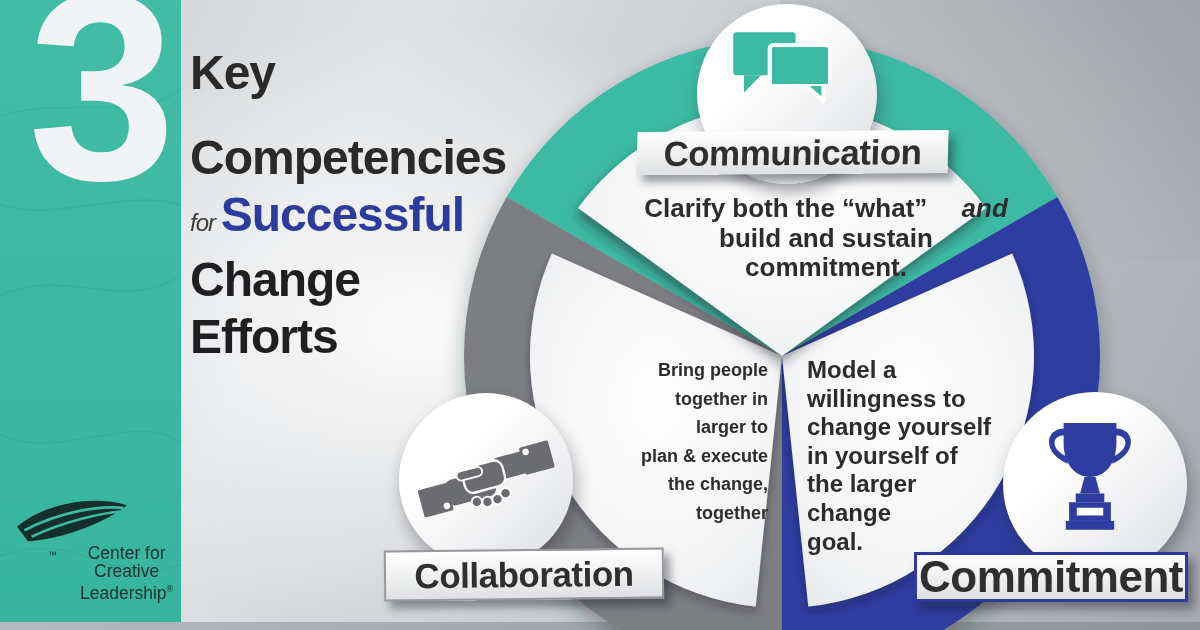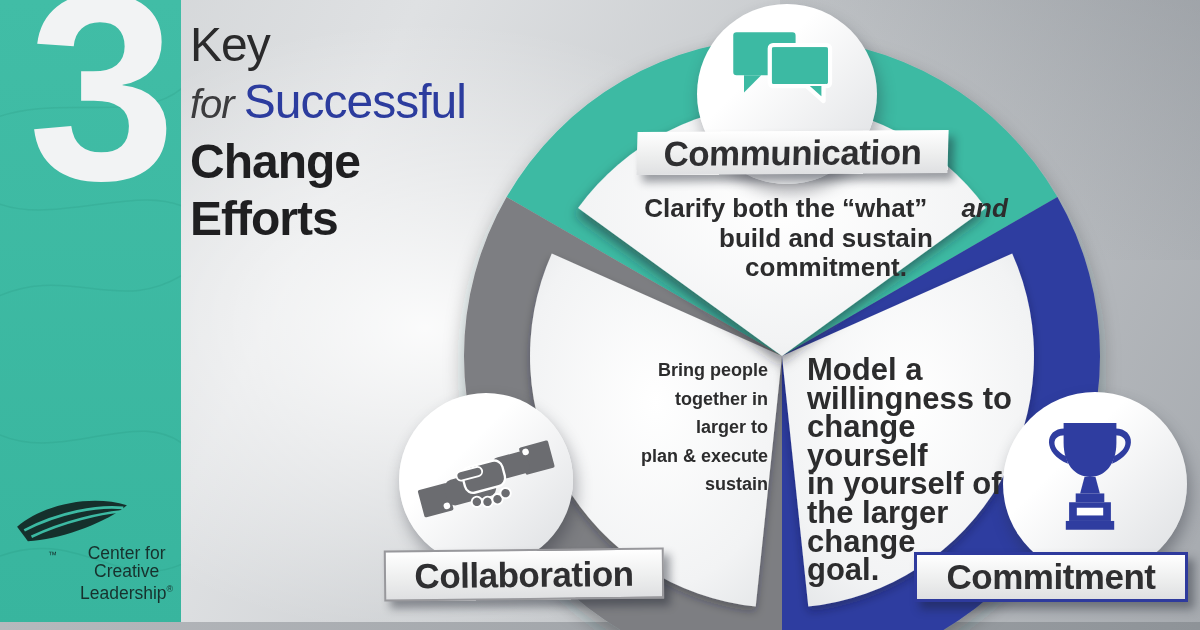--- a/index.html
+++ b/index.html
@@ -10,46 +10,46 @@
            background:radial-gradient(closest-side at 50% 48%,rgba(255,255,255,.9),rgba(255,255,255,0) 75%);}
   .bg-shade-tr{position:absolute;right:0;top:0;width:420px;height:260px;
            background:linear-gradient(205deg,rgba(120,126,133,.35),rgba(120,126,133,0) 70%);}
   .teal-band{position:absolute;left:0;top:0;width:181px;height:630px;
            background:linear-gradient(180deg,#41bda6,#38b59e);}
   .bottom-bar{position:absolute;left:0;bottom:0;width:1200px;height:8px;
            background:linear-gradient(90deg,#b6b9bd,#8e9398);z-index:2;}
   .big-number{position:absolute;left:28px;top:-46px;font-size:266px;font-weight:700;
            color:#f2f3f4;line-height:1;z-index:3;letter-spacing:-8px;}
   .title{position:absolute;left:190px;top:16px;z-index:3;line-height:57px;font-size:48px;color:#2a2a2b;}
-  .title .b{font-weight:400;letter-spacing:-1px;display:block;}
+  .title .b{font-weight:700;letter-spacing:-1px;display:block;margin-top:28px;}
   .title .m{font-weight:600;letter-spacing:-1px;display:block;color:#1f1f21;}
-  .title .for{font-weight:400;font-size:40px;color:#3c3c3e;}
-  .title .hl{font-weight:400;color:#2c3c9e;letter-spacing:-1px;}
+  .title .for{font-weight:400;font-size:24px;color:#3c3c3e;}
+  .title .hl{font-weight:700;color:#2c3c9e;letter-spacing:-1px;}
   .disc{position:absolute;left:0;top:0;z-index:4;}
   .icon-circle{position:absolute;border-radius:50%;z-index:5;
            background:linear-gradient(135deg,#ffffff 35%,#dcdee1 100%);
            box-shadow:3px 9px 16px rgba(40,42,52,.38);}
   .circ-comm{left:697px;top:4px;width:180px;height:180px;}
   .circ-collab{left:399px;top:393px;width:174px;height:174px;}
   .circ-commit{left:1003px;top:392px;width:184px;height:184px;}
   .icon-circle svg{position:absolute;}
   .banner{position:absolute;z-index:6;display:flex;align-items:center;justify-content:center;
            background:linear-gradient(180deg,#ffffff 0%,#eceded 60%,#dfe0e2 100%);
            font-weight:700;color:#2f2f31;letter-spacing:-0.5px;
            box-shadow:6px 7px 9px rgba(25,28,40,.42);}
   .banner-comm{left:637px;top:131px;width:311px;height:43px;font-size:35px;transform:skewX(-2deg) rotate(-0.4deg);}
   .banner-collab{left:384px;top:549px;width:276px;height:47px;font-size:35px;border:2px solid #98989c;transform:rotate(-0.6deg);}
-  .banner-commit{left:914px;top:552px;width:268px;height:44px;font-size:35px;border:3px solid #2e3a9d;}
+  .banner-commit{left:914px;top:552px;width:268px;height:44px;font-size:44px;border:3px solid #2e3a9d;}
   .desc{position:absolute;z-index:5;color:#2c2c2d;font-weight:700;}
   .desc span{display:block;}
   .desc-comm{left:626px;top:194px;width:400px;text-align:center;font-size:26px;line-height:29.5px;}
   .desc-comm .inline{display:inline;}
   .desc-comm .it{display:inline;font-style:italic;margin-left:27px;}
   .desc-collab{left:500px;top:356px;width:268px;text-align:right;font-size:18px;line-height:28.6px;}
-  .desc-commit{left:807px;top:356px;width:220px;text-align:left;font-size:31px;line-height:28.6px;}
+  .desc-commit{left:807px;top:356px;width:220px;text-align:left;font-size:24px;line-height:28.6px;}
   .logo{position:absolute;left:12px;top:498px;z-index:3;}
   .logo-text{position:absolute;left:68px;top:46px;font-size:17.5px;line-height:18px;color:#17312d;font-weight:400;text-align:center;}
   .logo-tm{position:absolute;left:36px;top:52px;font-size:9px;color:#17312d;}
   .reg{font-size:9px;vertical-align:super;}
 </style>
 </head>
 <body>
 
 <div class="stage">
   <div class="bg-glow"></div>
@@ -64,20 +64,21 @@
         <path d="M-10,560 C80,520 120,600 190,560"></path>
         <path d="M-10,200 C50,230 140,180 190,210"></path>
       </g>
     </svg>
   </div>
 
   <div class="big-number">3</div>
 
   <div class="title">
     <span class="b">Key</span>
+    <span class="b">Competencies</span>
     <span class="m"><i class="for">for </i><span class="hl">Successful</span></span>
     <span class="m">Change</span>
     <span class="m">Efforts</span>
   </div>
 
   <svg class="disc" width="1200" height="630" viewBox="0 0 1200 630">
     <defs>
       <radialGradient id="sliceGrad" cx="0.5" cy="0.42" r="0.75">
         <stop offset="0%" stop-color="#ffffff"></stop>
         <stop offset="70%" stop-color="#f2f3f4"></stop>
@@ -163,21 +164,22 @@
     <span><span class="inline">Clarify both the “what” </span><span class="it">and</span></span>
     <span>build and sustain</span>
     <span>commitment.</span>
   </div>
 
   <div class="desc desc-collab">
     <span>Bring people</span>
     <span>together in</span>
     <span>larger to</span>
     <span>plan &amp; execute</span>
-    <span>sustain</span>
+    <span>the change,</span>
+    <span>together</span>
   </div>
 
   <div class="desc desc-commit">
     <span>Model a</span>
     <span>willingness to</span>
     <span>change yourself</span>
     <span>in yourself of</span>
     <span>the larger</span>
     <span>change</span>
     <span>goal.</span>

